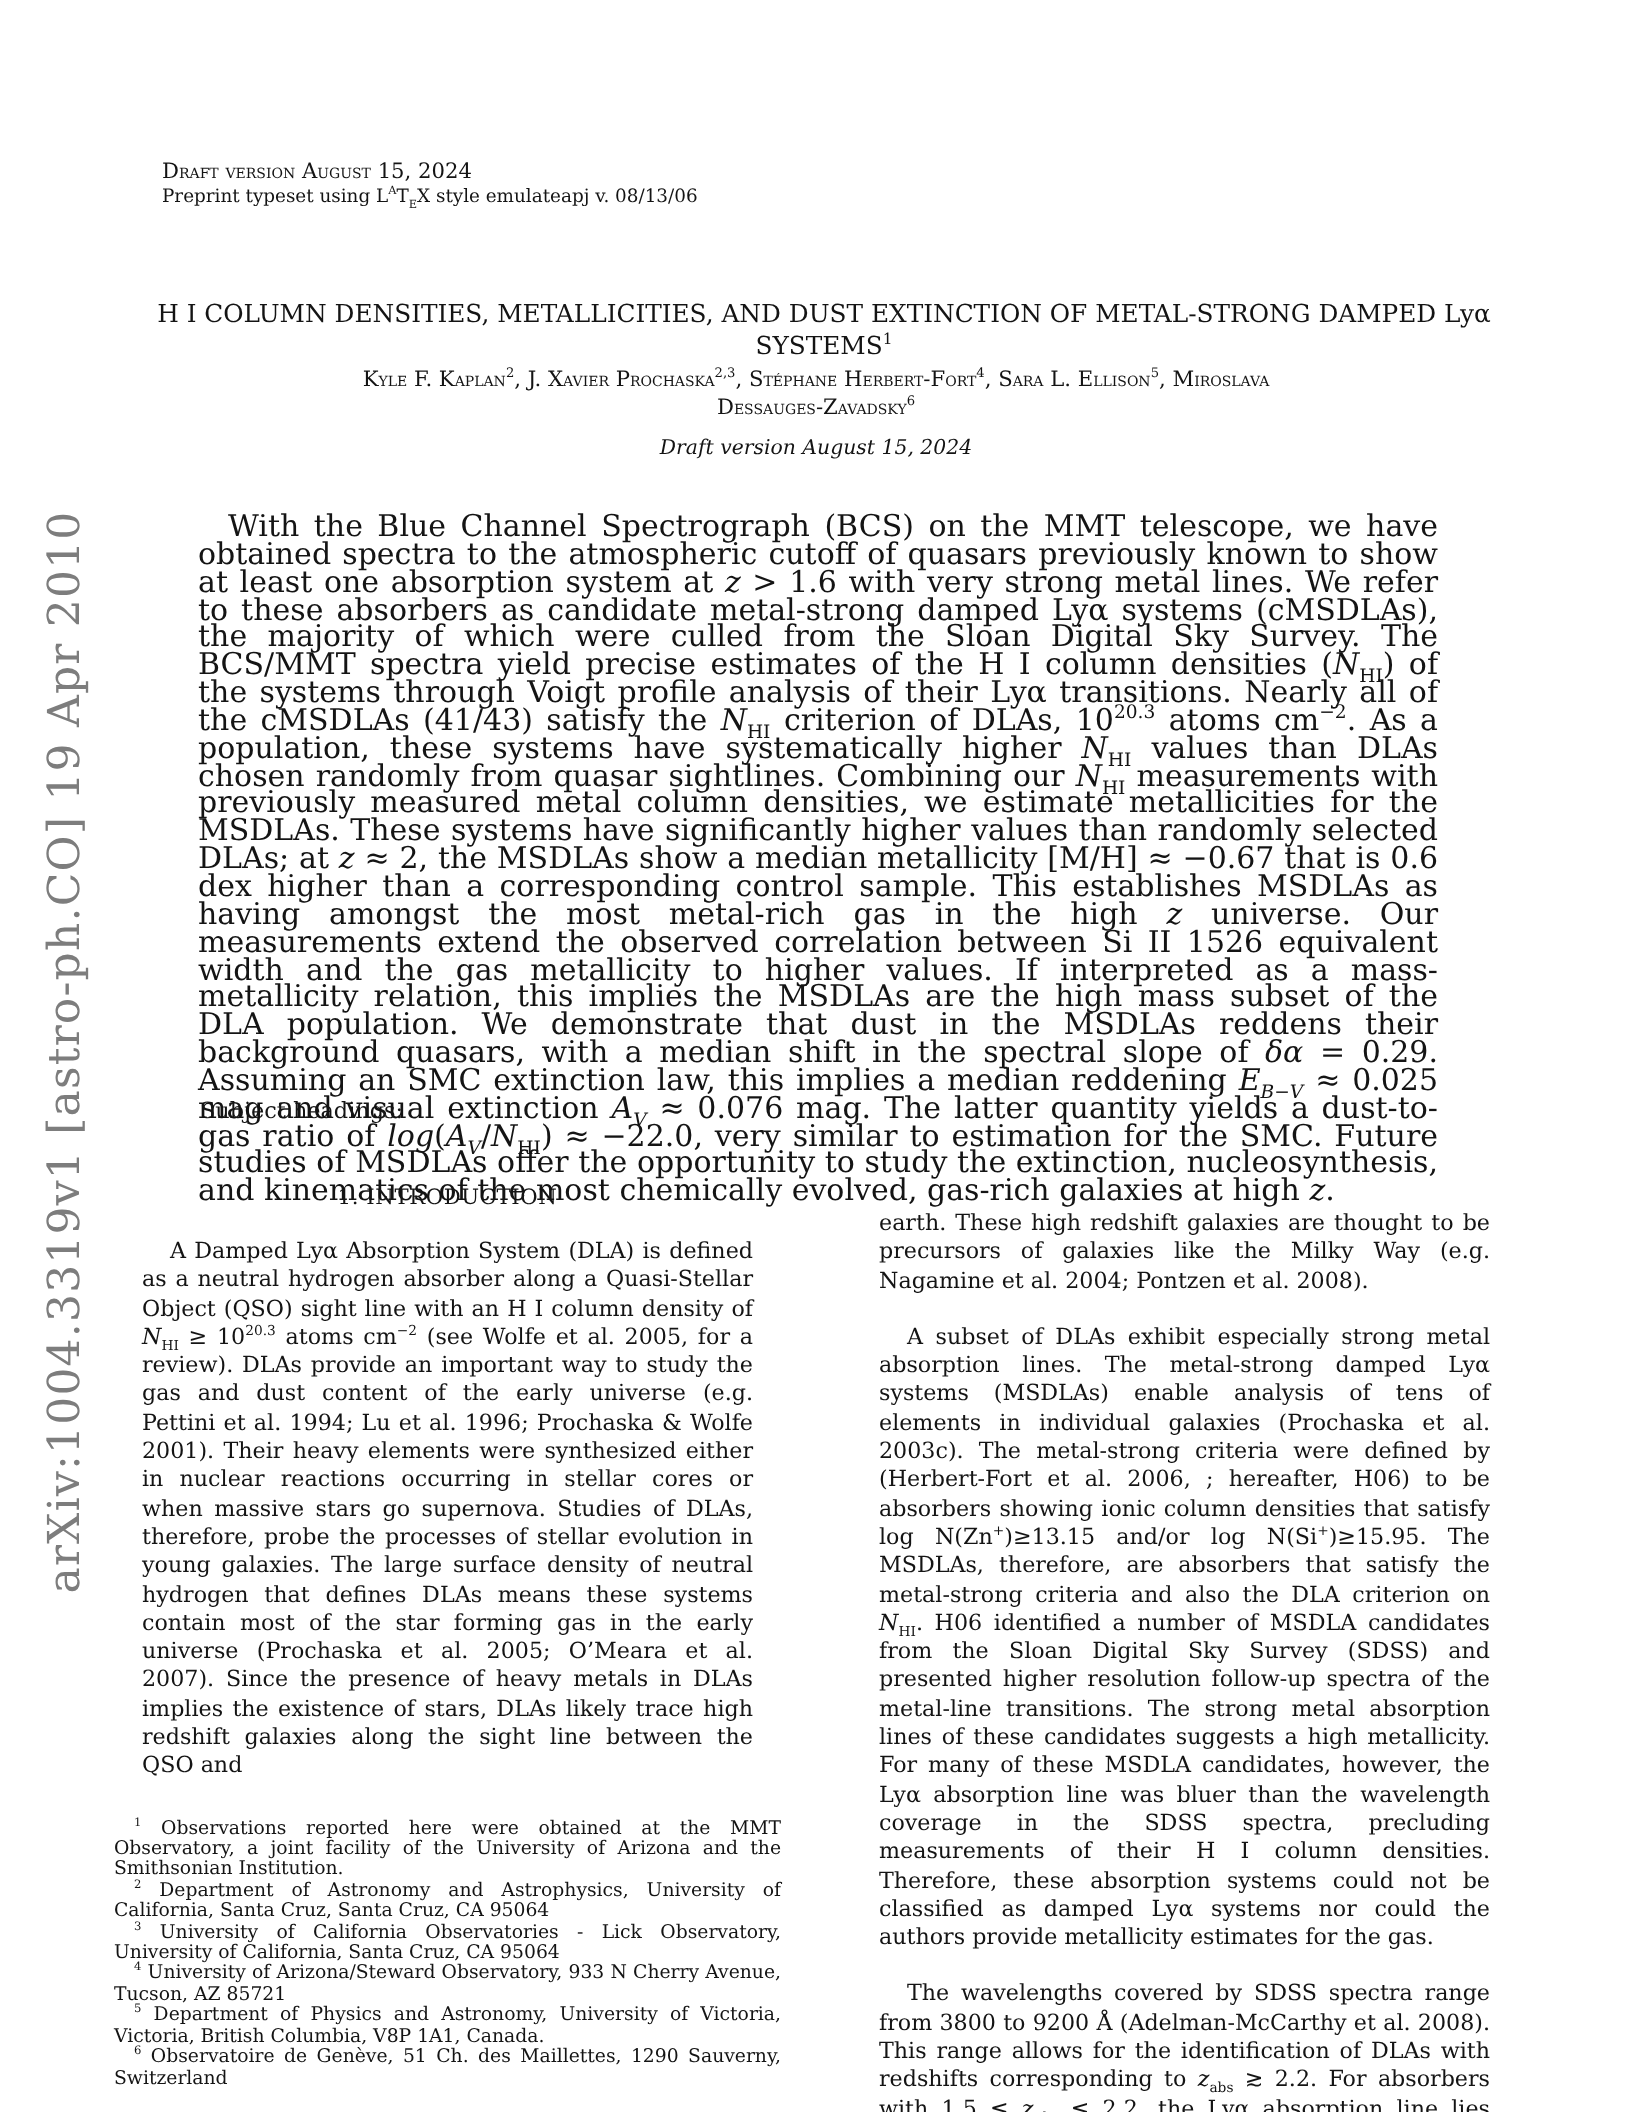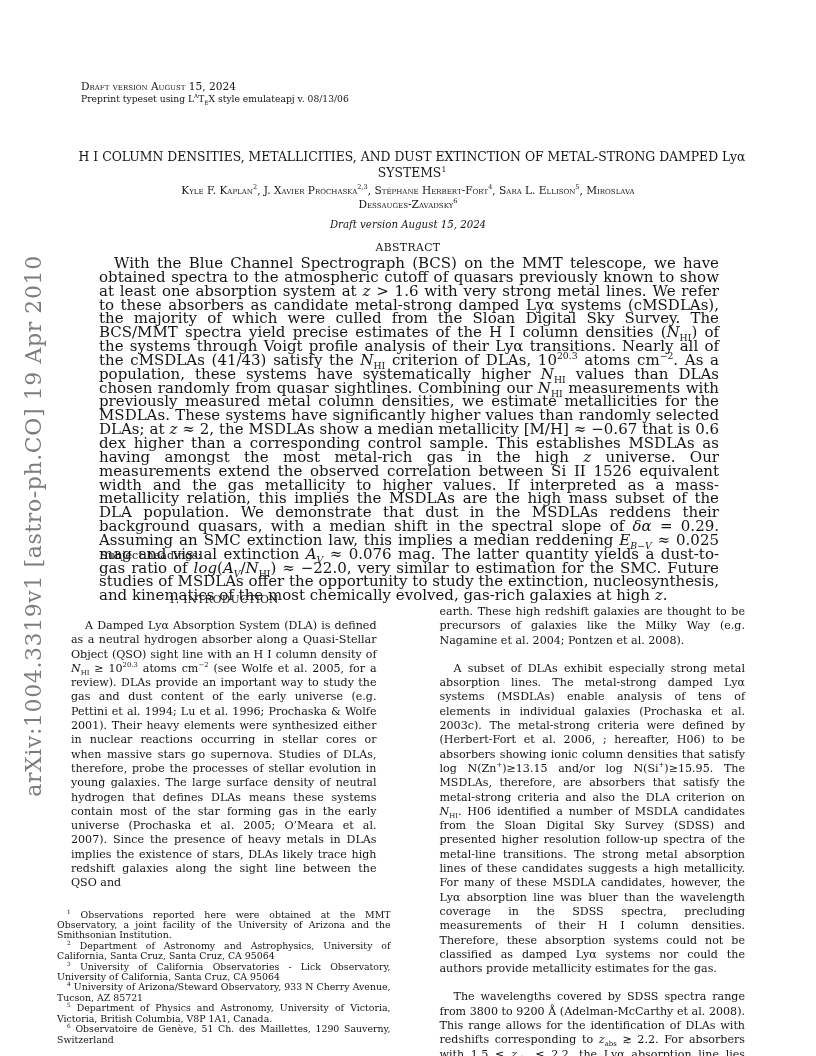--- a/index.html
+++ b/index.html
@@ -147,21 +147,20 @@
     <div class="draft-line">Draft version August 15, 2024</div>
     <div class="typeset-line">Preprint typeset using L<sup>A</sup>T<sub>E</sub>X style emulateapj v. 08/13/06</div>
   </div>
 
   <h1 class="paper-title">H I COLUMN DENSITIES, METALLICITIES, AND DUST EXTINCTION OF METAL-STRONG DAMPED Lyα<br>SYSTEMS<sup>1</sup></h1>
 
   <div class="authors">Kyle F. Kaplan<sup>2</sup>, J. Xavier Prochaska<sup>2,3</sup>, Stéphane Herbert-Fort<sup>4</sup>, Sara L. Ellison<sup>5</sup>, Miroslava<br>Dessauges-Zavadsky<sup>6</sup></div>
 
   <div class="date-line">Draft version August 15, 2024</div>
 
-  <div class="abstract-heading">ABSTRACT</div>
 
   <div class="abstract-body">With the Blue Channel Spectrograph (BCS) on the MMT telescope, we have obtained spectra to the atmospheric cutoff of quasars previously known to show at least one absorption system at <i>z</i> &gt; 1.6 with very strong metal lines. We refer to these absorbers as candidate metal-strong damped Lyα systems (cMSDLAs), the majority of which were culled from the Sloan Digital Sky Survey. The BCS/MMT spectra yield precise estimates of the H I column densities (<i>N</i><sub>HI</sub>) of the systems through Voigt profile analysis of their Lyα transitions. Nearly all of the cMSDLAs (41/43) satisfy the <i>N</i><sub>HI</sub> criterion of DLAs, 10<sup>20.3</sup> atoms cm<sup>−2</sup>. As a population, these systems have systematically higher <i>N</i><sub>HI</sub> values than DLAs chosen randomly from quasar sightlines. Combining our <i>N</i><sub>HI</sub> measurements with previously measured metal column densities, we estimate metallicities for the MSDLAs. These systems have significantly higher values than randomly selected DLAs; at <i>z</i> ≈ 2, the MSDLAs show a median metallicity [M/H] ≈ −0.67 that is 0.6 dex higher than a corresponding control sample. This establishes MSDLAs as having amongst the most metal-rich gas in the high <i>z</i> universe. Our measurements extend the observed correlation between Si II 1526 equivalent width and the gas metallicity to higher values. If interpreted as a mass-metallicity relation, this implies the MSDLAs are the high mass subset of the DLA population. We demonstrate that dust in the MSDLAs reddens their background quasars, with a median shift in the spectral slope of <i>δα</i> = 0.29. Assuming an SMC extinction law, this implies a median reddening <i>E</i><sub><i>B−V</i></sub> ≈ 0.025 mag and visual extinction <i>A</i><sub><i>V</i></sub> ≈ 0.076 mag. The latter quantity yields a dust-to-gas ratio of <i>log</i>(<i>A</i><sub><i>V</i></sub>/<i>N</i><sub>HI</sub>) ≈ −22.0, very similar to estimation for the SMC. Future studies of MSDLAs offer the opportunity to study the extinction, nucleosynthesis, and kinematics of the most chemically evolved, gas-rich galaxies at high <i>z</i>.</div>
 
   <div class="subject-headings">Subject headings:</div>
 
   <div class="columns">
 
     <div class="col">
       <div class="section-heading">1. INTRODUCTION</div>
       <p class="body-par indent">A Damped Lyα Absorption System (DLA) is defined as a neutral hydrogen absorber along a Quasi-Stellar Object (QSO) sight line with an H I column density of <i>N</i><sub>HI</sub> ≥ 10<sup>20.3</sup> atoms cm<sup>−2</sup> (see Wolfe et al. 2005, for a review). DLAs provide an important way to study the gas and dust content of the early universe (e.g. Pettini et al. 1994; Lu et al. 1996; Prochaska &amp; Wolfe 2001). Their heavy elements were synthesized either in nuclear reactions occurring in stellar cores or when massive stars go supernova. Studies of DLAs, therefore, probe the processes of stellar evolution in young galaxies. The large surface density of neutral hydrogen that defines DLAs means these systems contain most of the star forming gas in the early universe (Prochaska et al. 2005; O’Meara et al. 2007). Since the presence of heavy metals in DLAs implies the existence of stars, DLAs likely trace high redshift galaxies along the sight line between the QSO and</p>

